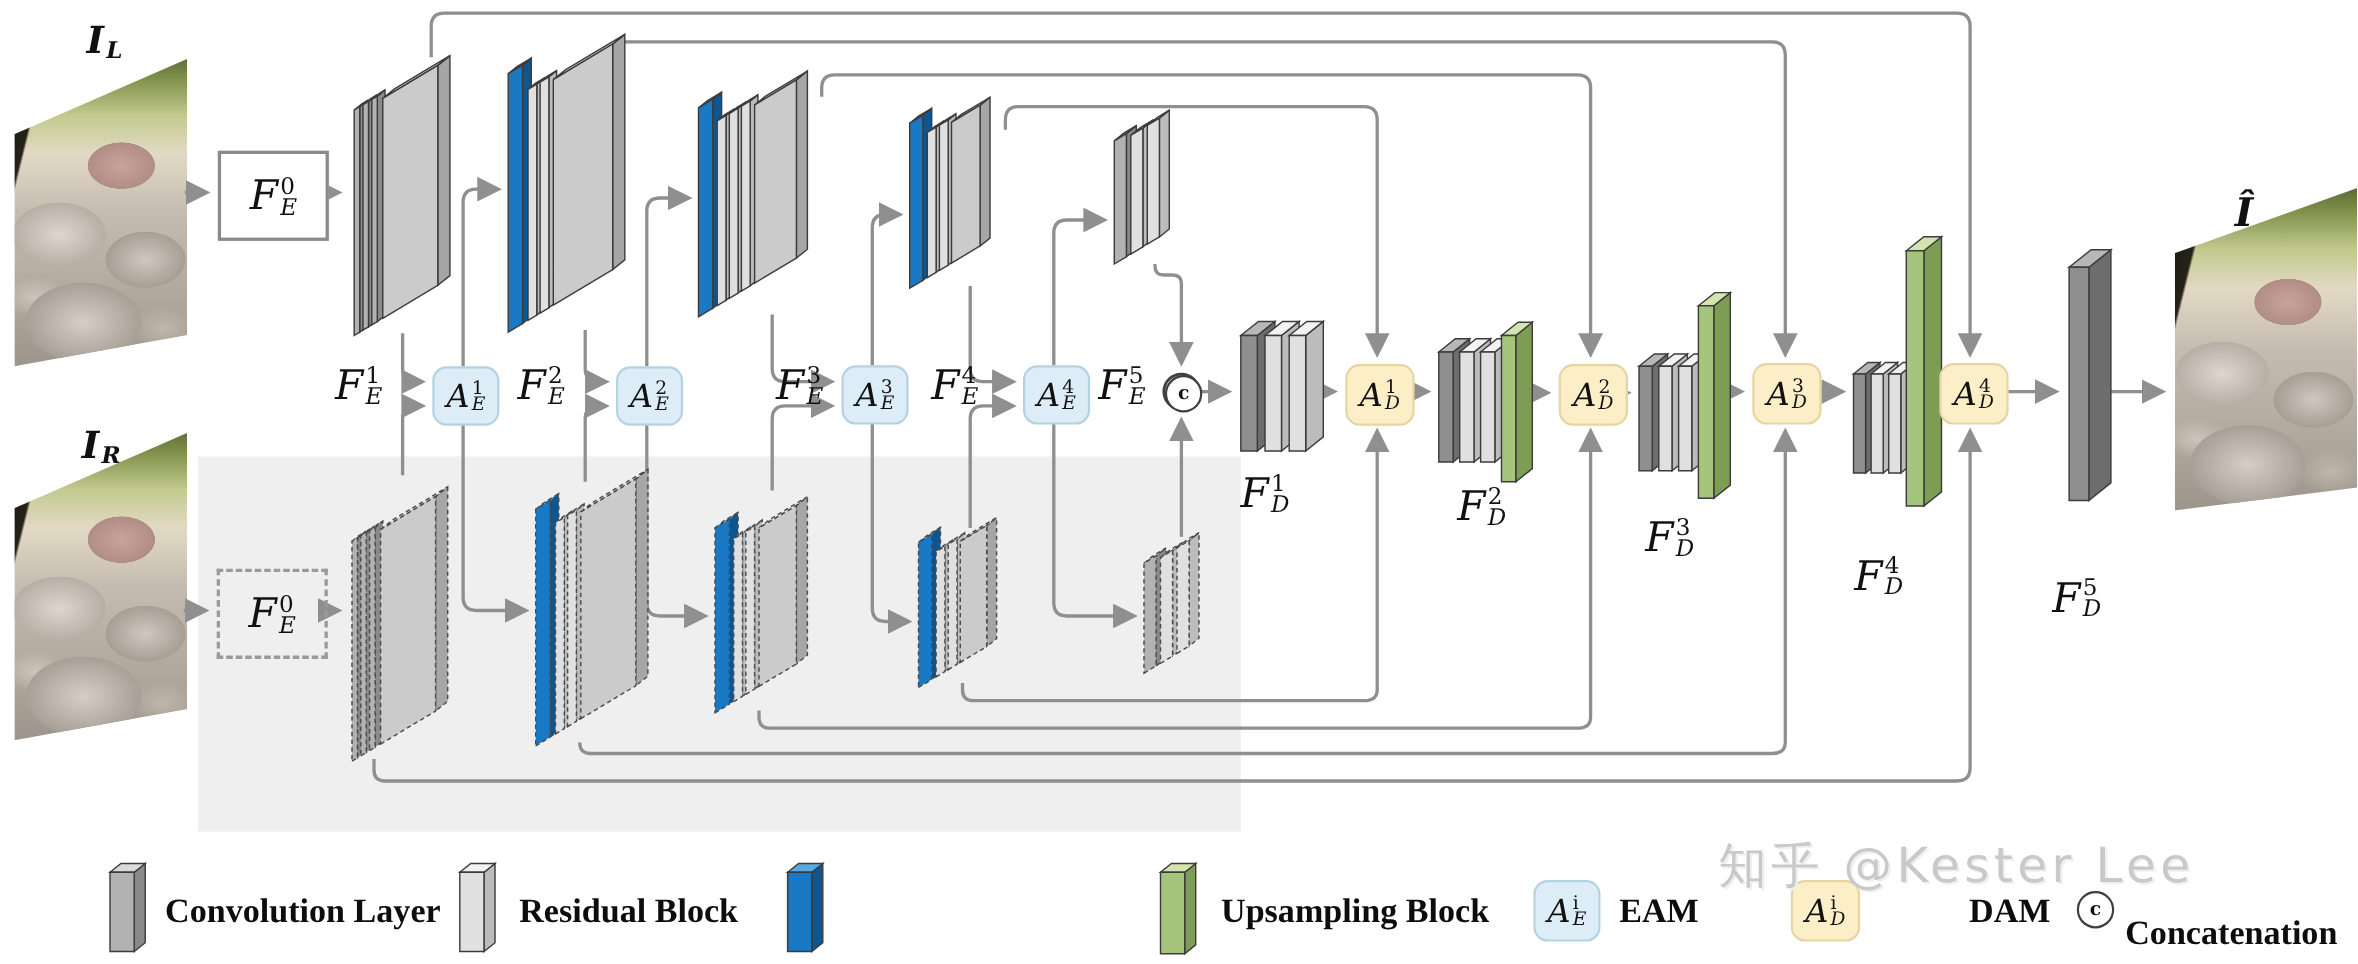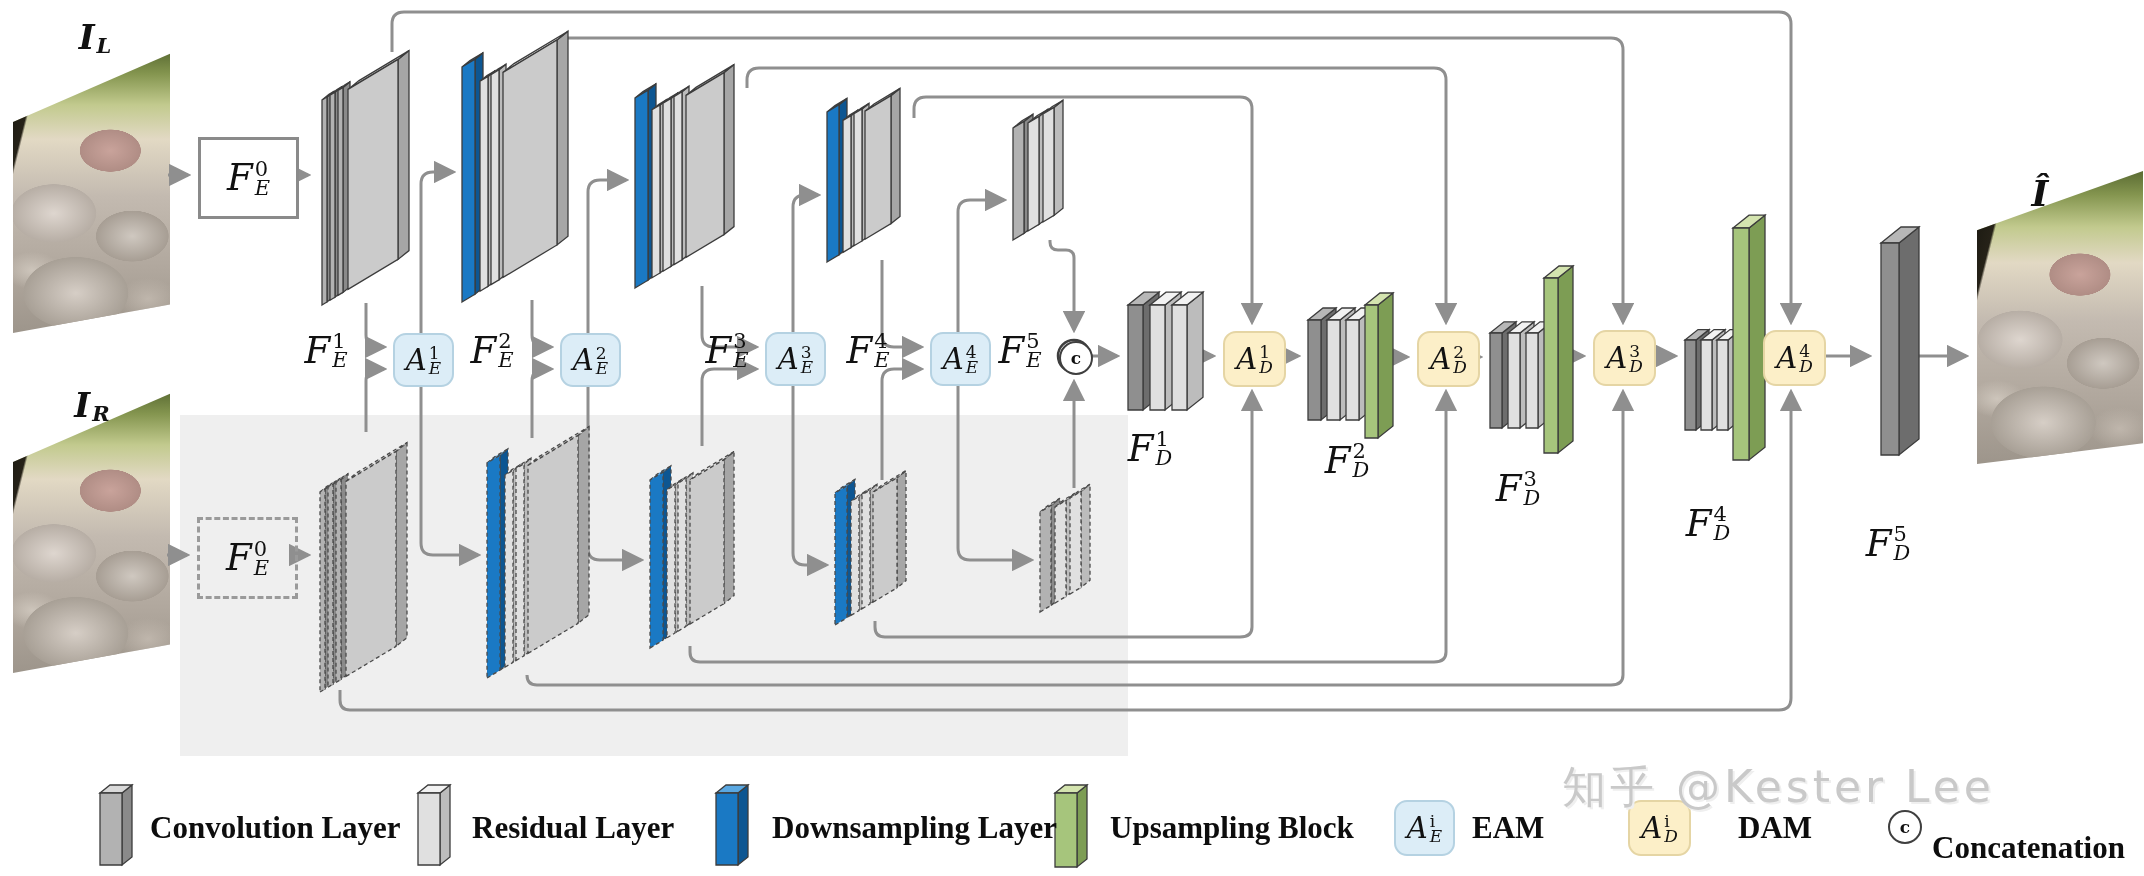--- a/index.html
+++ b/index.html
@@ -452,41 +452,40 @@
   </div>
   <div class="modbox dam" style="left:1763px;top:330px;width:59px;height:52px;">
     <span class="mletter">A</span>
     <span class="scripts">
         <span class="sup">4</span>
         <span class="sub">D</span>
       </span>
   </div>
 
   <div class="legend-text" style="left:150px;top:812px;">Convolution Layer</div>
-  <div class="legend-text" style="left:472px;top:812px;">Residual Layer</div>
-  <div class="legend-text" style="left:772px;top:812px;">Downsampling Layer</div>
+  <div class="legend-text" style="left:472px;top:812px;">Residual Block</div>
   <div class="legend-text" style="left:1110px;top:812px;">Upsampling Block</div>
 
   <div class="modbox eam" style="left:1394px;top:800px;width:57px;height:52px;">
     <span class="mletter">A</span>
     <span class="scripts">
         <span class="sup">i</span>
         <span class="sub">E</span>
       </span>
   </div>
   <div class="legend-text" style="left:1472px;top:812px;text-align:center;">EAM</div>
 
   <div class="modbox dam" style="left:1628px;top:800px;width:59px;height:52px;">
     <span class="mletter">A</span>
     <span class="scripts">
         <span class="sup">i</span>
         <span class="sub">D</span>
       </span>
   </div>
-  <div class="legend-text" style="left:1738px;top:812px;">DAM</div>
+  <div class="legend-text" style="left:1790px;top:812px;">DAM</div>
 
   <div class="concat" style="left:1888px;top:810px;">
     <span>c</span>
   </div>
   <div class="legend-text" style="left:1932px;top:832px;">Concatenation</div>
 
   <div class="watermark" style="left:1562px;top:758px;">知乎 @Kester Lee</div>
 </div>
 
 </body></html>

